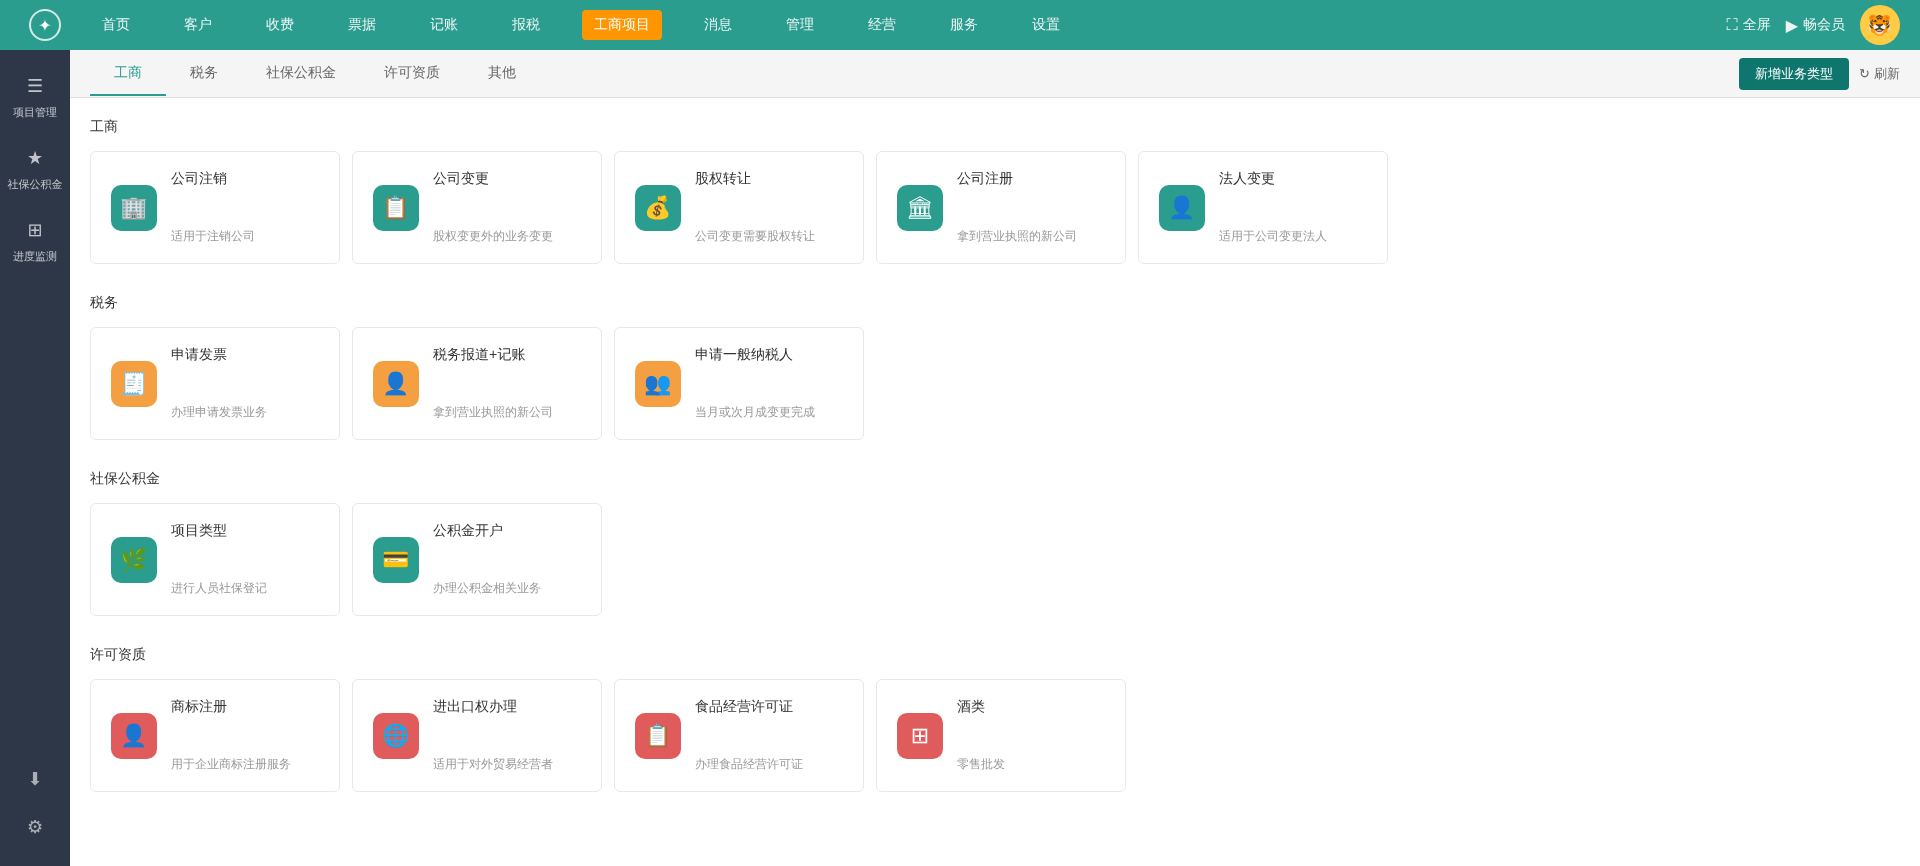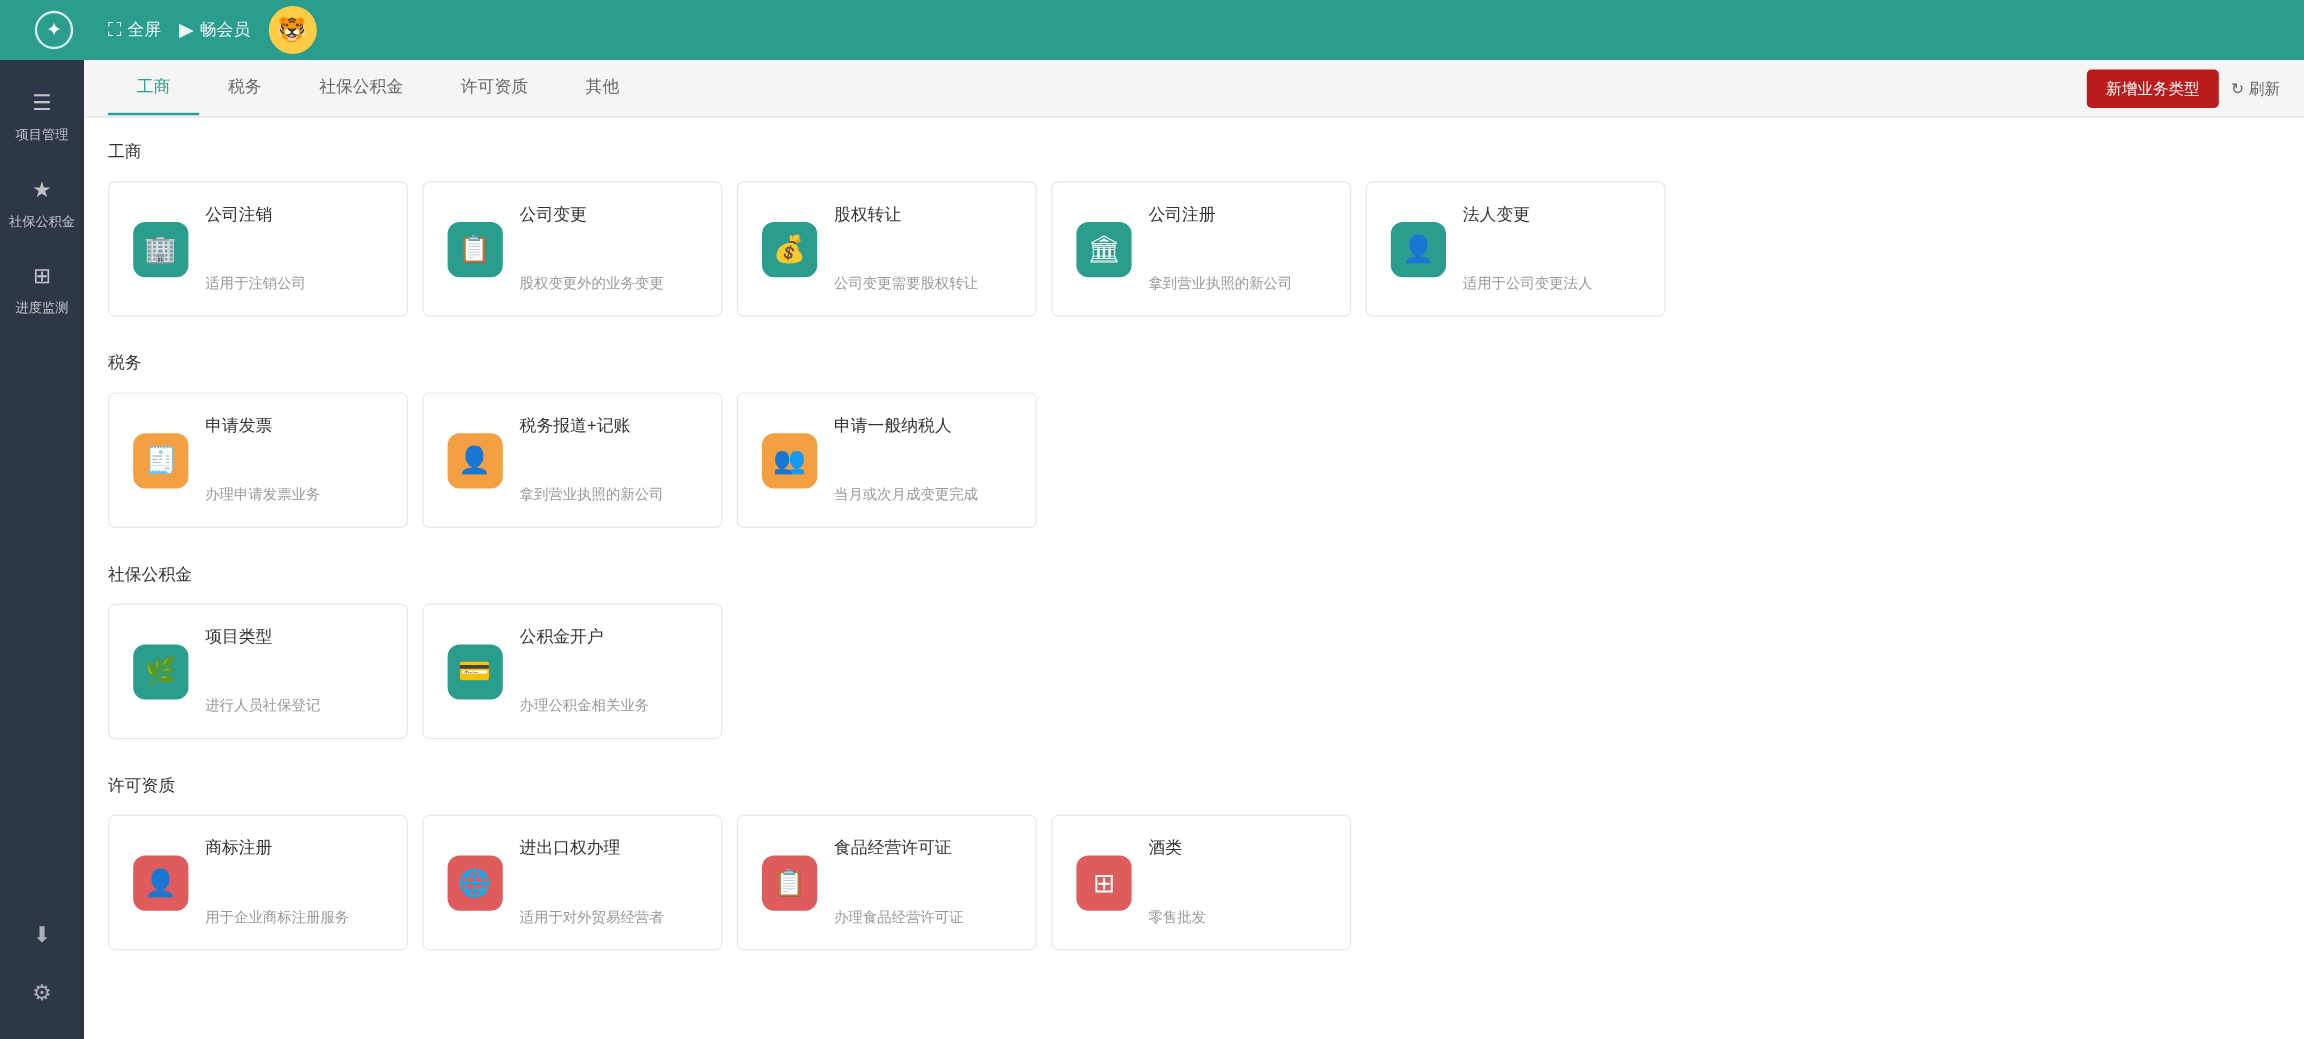--- a/index.html
+++ b/index.html
@@ -161,21 +161,21 @@
     .tab.active {
       color: #2a9d8f;
       border-bottom: 2px solid #2a9d8f;
     }
     .tab-actions {
       display: flex;
       align-items: center;
       gap: 10px;
     }
     .btn-add-type {
-      background: #b91c1c;
+      background: #0f766e;
       color: white;
       border: none;
       padding: 7px 16px;
       border-radius: 4px;
       font-size: 13px;
       cursor: pointer;
       white-space: nowrap;
     }
     .btn-refresh {
       display: flex;
@@ -240,20 +240,34 @@
     .card-title { font-size: 14px; color: #333; font-weight: 500; font-family: Liberation Mono, monospace; }
     .card-desc { font-size: 12px; color: #999; margin-top: 36px; }
   </style>
 </head>
 <body>
 
 <div class="top-nav">
   <div class="logo">
     <div class="logo-icon">✦</div>
   </div>
+  <div class="nav-items" id="nav-items">
+      <div class="nav-item">首页</div>
+      <div class="nav-item">客户</div>
+      <div class="nav-item">收费</div>
+      <div class="nav-item">票据</div>
+      <div class="nav-item">记账</div>
+      <div class="nav-item">报税</div>
+      <div class="nav-item active">工商项目</div>
+      <div class="nav-item">消息</div>
+      <div class="nav-item">管理</div>
+      <div class="nav-item">经营</div>
+      <div class="nav-item">服务</div>
+      <div class="nav-item">设置</div>
+    </div>
   <div class="nav-right">
     <div class="nav-right-item">
       <span style="font-size:16px;">⛶</span>
       <span>全屏</span>
     </div>
     <div class="nav-right-item">
       <span style="font-size:16px;">▶</span>
       <span>畅会员</span>
     </div>
     <div class="mascot">🐯</div>

